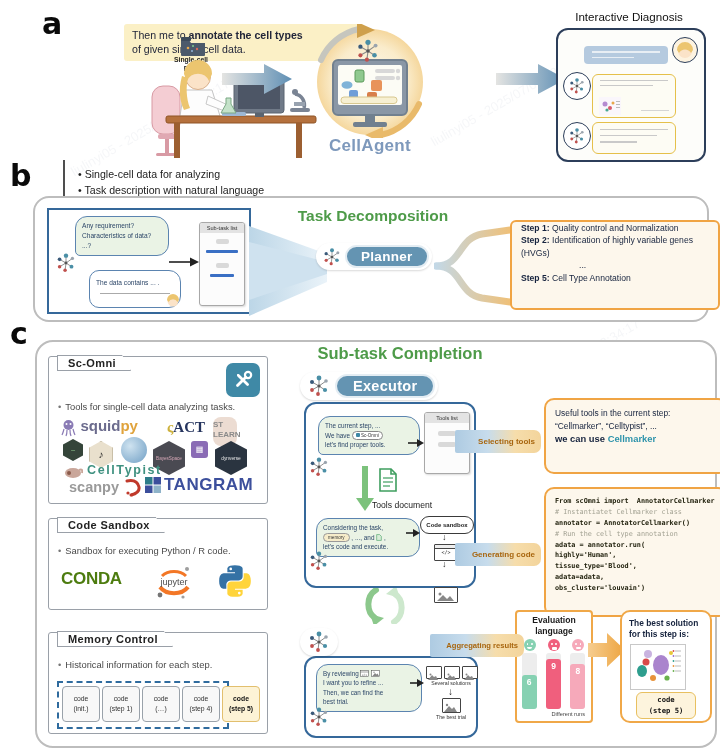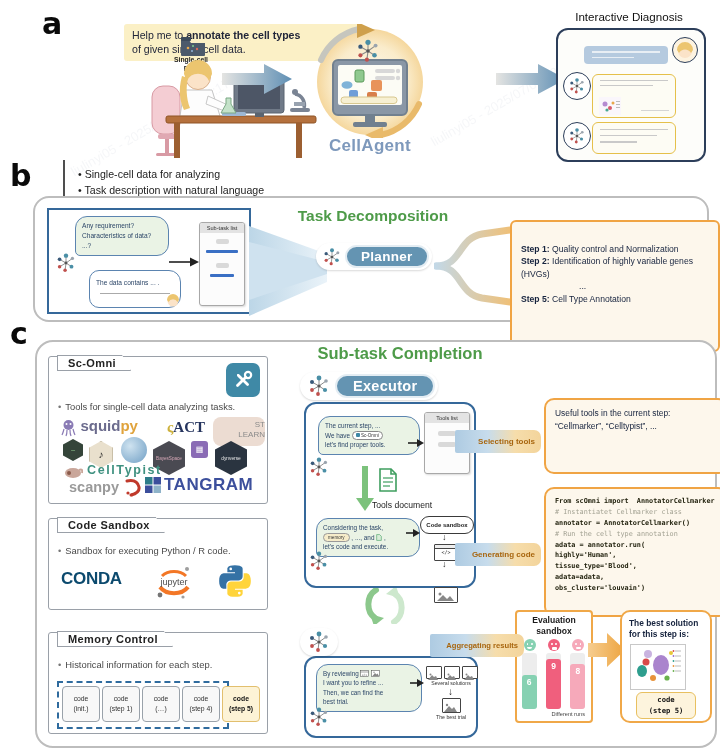--- a/index.html
+++ b/index.html
@@ -67,21 +67,21 @@
   <div class="wm" style="left:60px;top:120px">liulinyi05 - 2025/07/03 12:34:17</div>
   <div class="wm" style="left:420px;top:90px">liulinyi05 - 2025/07/03 12:34:17</div>
   <div class="wm" style="left:120px;top:400px">liulinyi05 - 2025/07/03 12:34:17</div>
   <div class="wm" style="left:470px;top:360px">liulinyi05 - 2025/07/03 12:34:17</div>
   <div class="wm" style="left:150px;top:640px">liulinyi05 - 2025/07/03 12:34:17</div>
   <div class="wm" style="left:480px;top:600px">liulinyi05 - 2025/07/03 12:34:17</div>
 
   <div class="abs panel-label" style="left:42px;top:6px">a</div>
 
   <div class="abs" style="left:124px;top:24px;width:224px;background:#fbf0c6;border-radius:3px;padding:4px 8px;font-size:10.6px;line-height:1.35;color:#22263a">
-    <span>Help me to </span><b>annotate the cell types</b><br>
+    <span>Then me to </span><b>annotate the cell types</b><br>
     <span>of given single-cell data.</span>
   </div>
 
   <div class="abs" style="left:180px;top:36px">
     <svg width="26" height="20" viewBox="0 0 26 20">
         <path d="M1 4 h8 l2 3 h14 v12 a1 1 0 0 1 -1 1 H2 a1 1 0 0 1 -1 -1 z" fill="#4c5a6b"></path>
         <rect x="1" y="1" width="10" height="4" rx="1" fill="#3c4a5b"></rect>
         <circle cx="8" cy="12" r="1.3" fill="#e8a84a"></circle>
         <circle cx="13" cy="10" r="1.1" fill="#7fc98f"></circle>
         <circle cx="17" cy="13" r="1.2" fill="#d86a5a"></circle>
@@ -369,21 +369,21 @@
           <linearGradient id="gb" x1="0" y1="0" x2="1" y2="0">
             <stop offset="0" stop-color="#c3d8e6"></stop>
             <stop offset="1" stop-color="#efc078"></stop>
           </linearGradient>
         </defs>
         <path d="M2 42 C28 42 24 14 48 10 L76 6" stroke="url(#gb)" stroke-width="7" fill="none" stroke-linecap="round"></path>
         <path d="M2 42 C28 42 24 70 48 74 L76 78" stroke="url(#gb)" stroke-width="7" fill="none" stroke-linecap="round"></path>
       </svg>
   </div>
 
-  <div class="obox" style="left:510px;top:220px;width:188px;height:86px;border-radius:6px;padding:21px 9px;font-size:8.6px;line-height:1.45;color:#16233e">
+  <div class="obox" style="left:510px;top:220px;width:188px;height:86px;border-radius:6px;padding:0 9px;font-size:8.6px;line-height:1.45;color:#16233e">
     <div><b>Step 1:</b><span> Quality control and Normalization</span></div>
     <div><b>Step 2:</b><span> Identification of highly variable genes (HVGs)</span></div>
     <div style="padding-left:58px">...</div>
     <div><b>Step 5:</b><span> Cell Type Annotation</span></div>
   </div>
 
   <div class="abs panel-label" style="left:10px;top:316px">c</div>
   <div class="gbox" style="left:35px;top:340px;width:678px;height:404px;border-radius:18px"></div>
   <div class="abs title-green" style="left:300px;top:344px;width:200px;text-align:center;font-size:16.5px">Sub-task Completion</div>
 
@@ -402,21 +402,21 @@
     <div class="abs" style="left:12px;top:60px">
       <svg width="15" height="18" viewBox="0 0 15 18">
           <circle cx="7.5" cy="6" r="5" fill="#8a7bb5"></circle>
           <circle cx="5.5" cy="5" r="1" fill="#fff"></circle>
           <circle cx="9.5" cy="5" r="1" fill="#fff"></circle>
           <path d="M3 10 q-1 4 -2 6 M6 11 q0 4 -1 6 M9 11 q0 4 1 6 M12 10 q1 4 2 6" stroke="#8a7bb5" stroke-width="1.2" fill="none"></path>
         </svg>
       <span style="font-size:15px;font-weight:bold;color:#6b6b8d;vertical-align:6px">squid</span><span style="font-size:15px;font-weight:bold;color:#e0a33c;vertical-align:6px">py</span>
     </div>
     <div class="abs" style="left:118px;top:62px;font-family:'Liberation Serif',serif;font-weight:bold;font-size:15px;color:#25345e"><span style="color:#cdb13c">ς</span><span>ACT</span></div>
-    <div class="abs" style="left:164px;top:60px;width:52px;height:26px;background:#ecdcd2;border-radius:8px;text-align:right;font-weight:400;font-size:8px;color:#8a8a8a;line-height:1.2;padding-top:3px">
+    <div class="abs" style="left:164px;top:60px;width:24px;height:26px;background:#ecdcd2;border-radius:8px;text-align:left;font-weight:700;font-size:8px;color:#8a8a8a;line-height:1.2;padding-top:3px">
       <div>ST</div>
         <div>LEARN</div>
     </div>
     <div class="hex abs" style="left:14px;top:82px;width:20px;height:22px;background:#35453a">
         <span style="color:#8fc98f;font-size:8px">~</span>
       </div>
     <div class="hex abs" style="left:40px;top:84px;width:22px;height:25px;background:#e9e0cd;border:1px solid #c9bfa8">
         <span style="font-size:10px;color:#222">♪</span>
       </div>
     <div class="abs" style="left:72px;top:80px;width:26px;height:26px;border-radius:50%;background:radial-gradient(circle at 35% 35%,#cfe3f0,#6f9ec4)"></div>
@@ -448,21 +448,21 @@
           <rect x="0" y="8.5" width="7.5" height="7.5" fill="#3c4f9c"></rect>
           <rect x="8.5" y="8.5" width="7.5" height="7.5" fill="#8fb3c9"></rect>
         </svg>
       <span style="font-size:17px;font-weight:900;color:#3c4f9c;letter-spacing:.5px;margin-left:3px">TANGRAM</span>
     </div>
   </div>
 
   <div class="lbox" style="left:48px;top:518px;width:218px;height:90px">
     <div class="tab">Code Sandbox</div>
     <div class="bullet abs" style="left:9px;top:26px;width:200px"><span class="dot">•</span><span>Sandbox for executing Python / R code.</span></div>
-    <div class="abs" style="left:12px;top:50px;font-size:17px;font-weight:900;color:#0c4a6e;letter-spacing:-.3px">CONDA</div>
+    <div class="abs" style="left:12px;top:50px;font-size:17px;font-weight:900;color:#4d7c0f;letter-spacing:-.3px">CONDA</div>
     <div class="abs" style="left:104px;top:42px;width:42px;height:42px">
       <svg width="42" height="42" viewBox="0 0 42 42">
           <path d="M9 15 A15 11 0 0 1 33 15" stroke="#f37726" stroke-width="3" fill="none"></path>
           <path d="M7 26 A16 12 0 0 0 35 26" stroke="#f37726" stroke-width="4" fill="none"></path>
           <circle cx="34" cy="8" r="2" fill="#9e9e9e"></circle>
           <circle cx="7" cy="34" r="2.4" fill="#757575"></circle>
           <circle cx="30" cy="36" r="1.6" fill="#9e9e9e"></circle>
           <text x="21" y="24" text-anchor="middle" font-size="9" fill="#4e4e4e" font-family="Liberation Sans">jupyter</text>
         </svg>
     </div>
@@ -628,20 +628,21 @@
         <path d="M14 2 C4 8 4 24 13 30" stroke="#8cc88c" stroke-width="6" fill="none" stroke-linecap="round"></path>
         <polygon points="8,26 22,30 12,38" fill="#8cc88c"></polygon>
         <path d="M32 34 C42 28 42 12 33 6" stroke="#cde8cd" stroke-width="6" fill="none" stroke-linecap="round"></path>
         <polygon points="38,10 24,6 34,-2" fill="#cde8cd"></polygon>
       </svg>
   </div>
 
   <div class="obox" style="left:544px;top:398px;width:162px;height:58px;padding:7px 9px;font-size:8.4px;line-height:1.5;color:#16233e">
     <div>Useful tools in the current step:</div>
     <div>“Cellmarker”, “Celltypist”, ...</div>
+    <div style="font-weight:bold;font-size:9.4px"><span>we can use </span><span style="color:#2d93ab">Cellmarker</span></div>
   </div>
 
   <div class="obox mono" style="left:544px;top:487px;width:162px;height:112px;padding:7px 9px">
     <div class="code-line">From scOmni import  AnnotatorCellmarker</div>
     <div class="code-line cm"># Instantiatet Cellmarker class</div>
     <div class="code-line">annotator = AnnotatorCellmarker()</div>
     <div class="code-line cm"># Run the cell type annotation</div>
     <div class="code-line">adata = annotator.run(</div>
     <div class="code-line">highly='Human',</div>
     <div class="code-line">tissue_type='Blood',</div>
@@ -730,21 +731,21 @@
     <div class="abs picframe" style="left:136px;top:40px;width:17px;height:13px"><div class="bk"></div><svg width="15" height="11" viewBox="0 0 15 11">
           <polygon points="1,10 6,4 9,7 11,5 14,10" fill="#888"></polygon>
           <circle cx="4" cy="3" r="1.2" fill="#888"></circle>
         </svg></div>
     <div class="abs" style="left:114px;top:56px;width:62px;text-align:center;font-size:5.2px;color:#333">The best trial</div>
   </div>
 
   <div class="abs" style="left:515px;top:610px;width:78px;height:113px;border:2.5px solid #f0a848;border-radius:4px;background:#fff;padding:3px 0;box-sizing:border-box">
     <div style="text-align:center;font-size:8.6px;font-weight:800;color:#1a1a1a;line-height:1.25">
       <div>Evaluation</div>
-        <div>sandbox</div>
+        <div>language</div>
     </div>
     <div style="text-align:center;margin-top:3px">
       <div class="eval-col">
         <div class="face" style="background: rgb(134, 209, 178);">
             <span class="e l"></span>
             <span class="e r"></span>
             <span class="m" style="top:8px;height:1.4px;border-radius:0 0 3px 3px"></span>
           </div>
         <div class="track">
             <div class="fill" style="background: rgb(134, 209, 178); height: 34px;">

